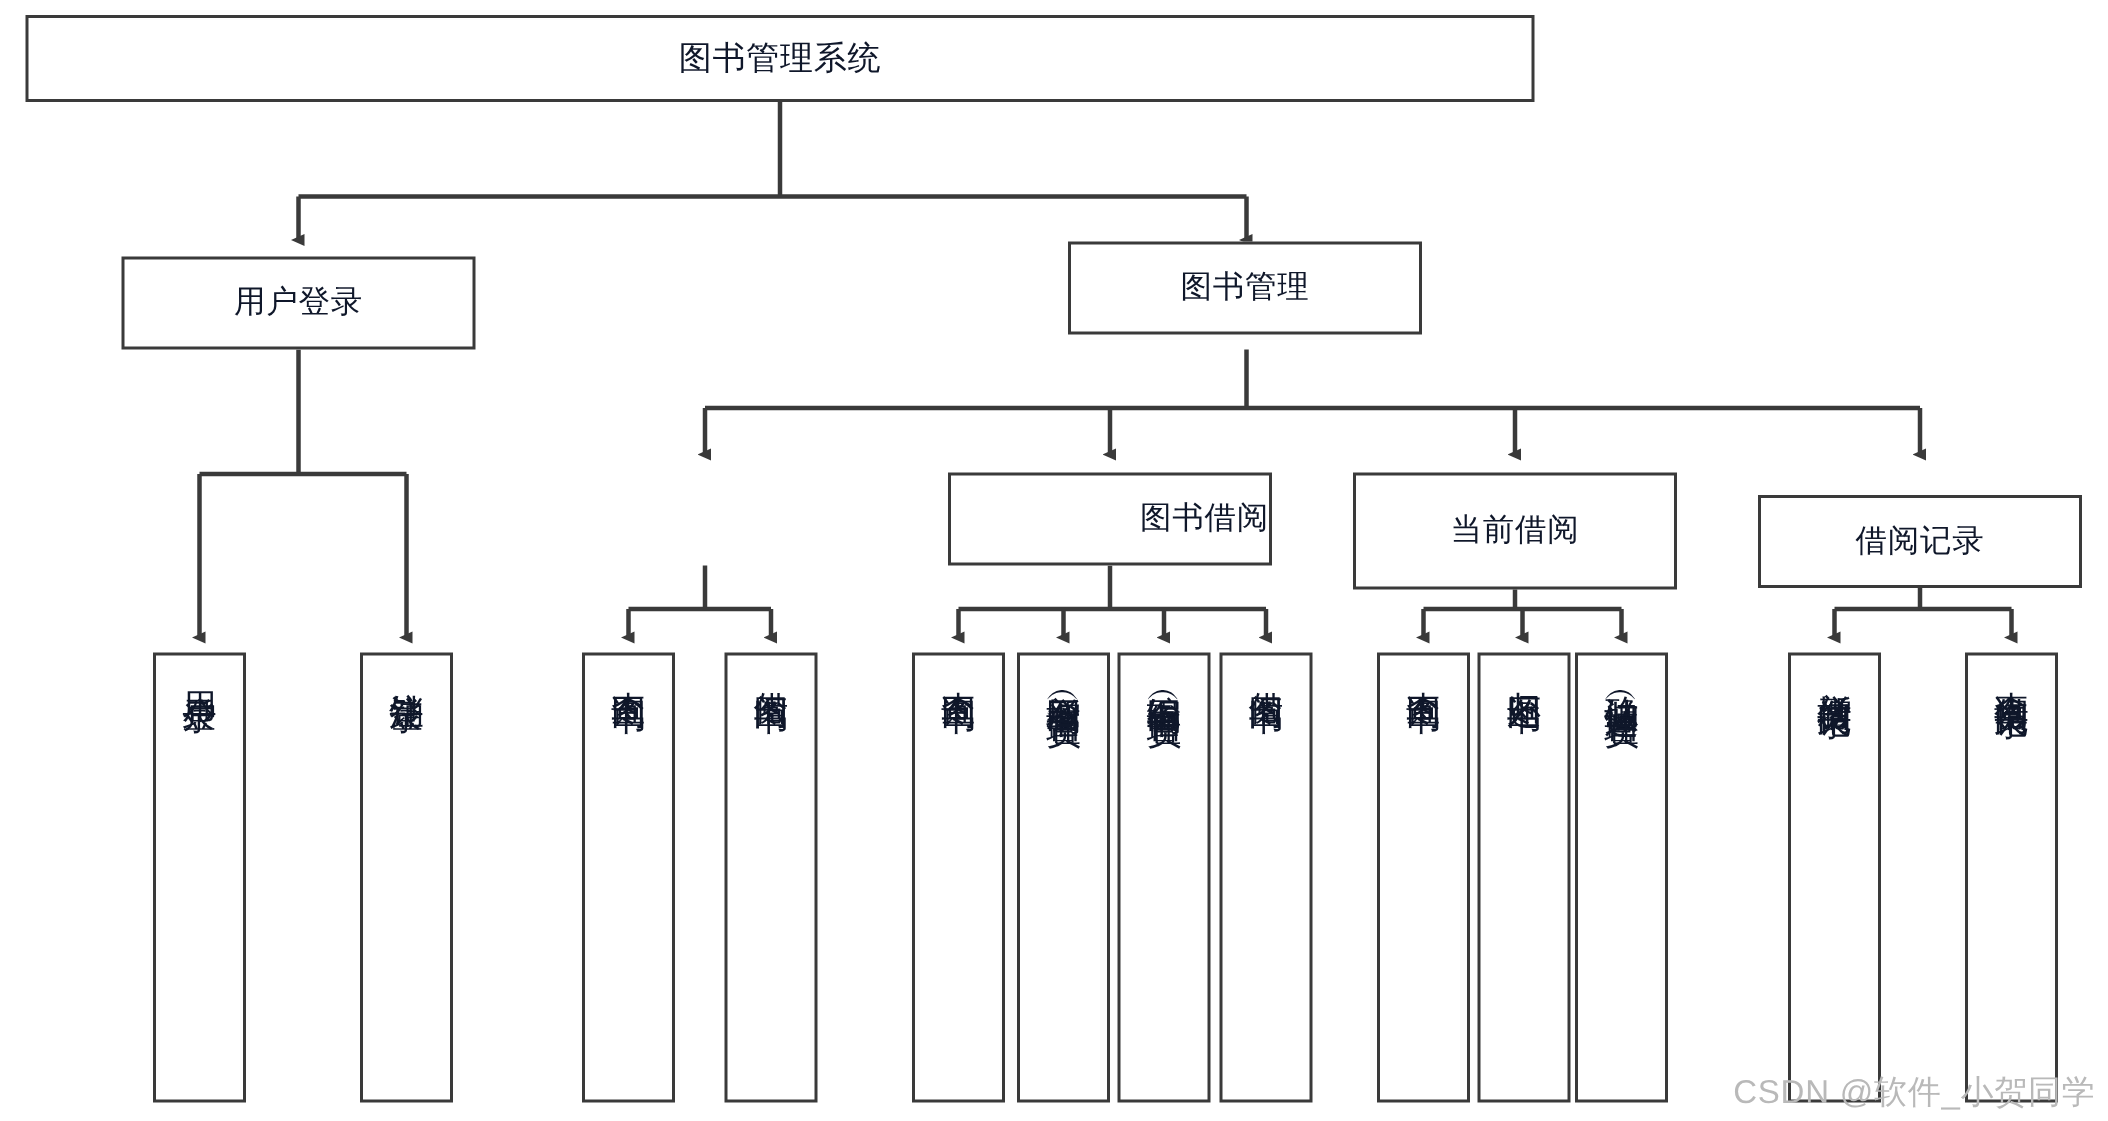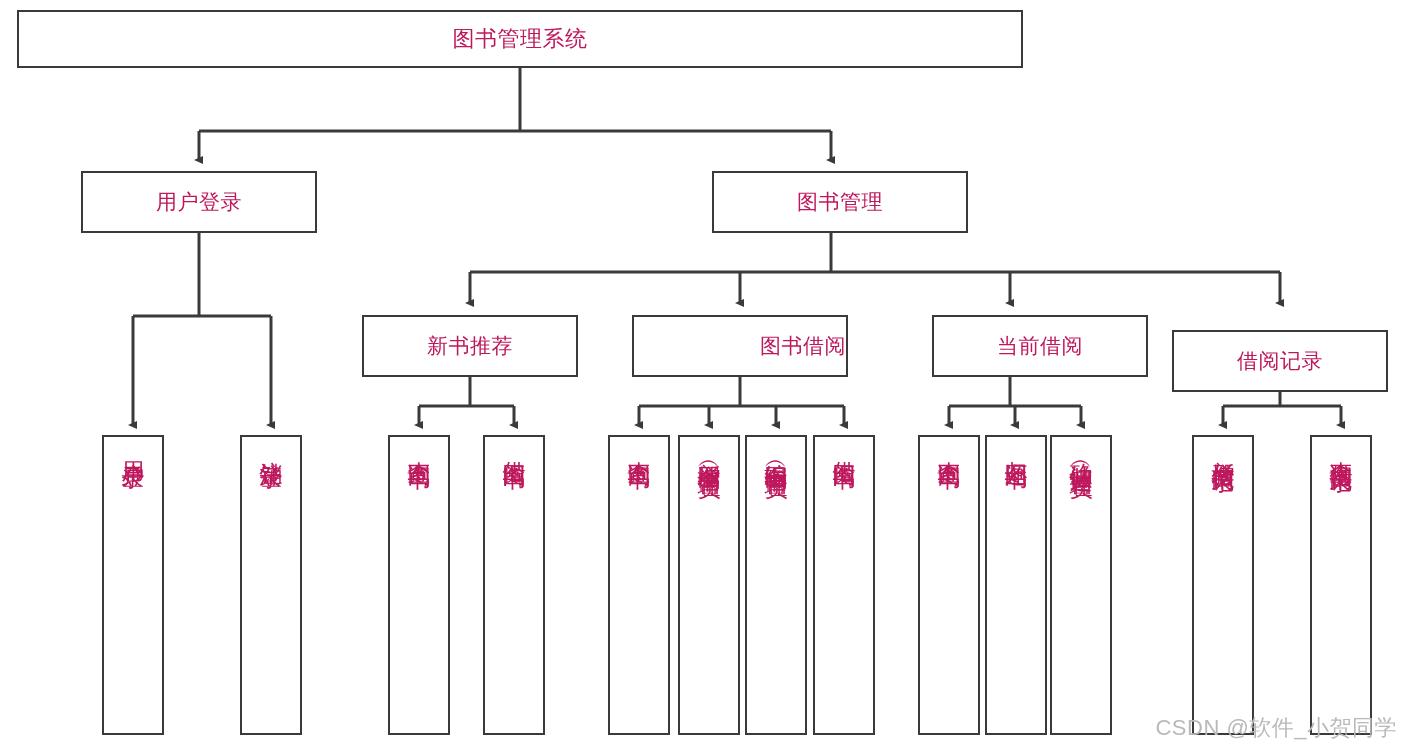--- a/index.html
+++ b/index.html
@@ -28,21 +28,21 @@
     pointer-events: none;
   }
   .node {
     position: absolute;
     box-sizing: border-box;
     background: #ffffff;
     border: 2px solid #3a3a3a;
     display: flex;
     align-items: center;
     justify-content: center;
-    color: #be185d;
+    color: #0f172a;
   }
   .node .label {
     display: block;
     text-align: center;
     line-height: 1.25;
     white-space: nowrap;
   }
   .node.horizontal .label {
     font-size: 21px;
     letter-spacing: 0.5px;
@@ -132,31 +132,28 @@
     </g>
   </svg>
 
   <div class="node root horizontal" style="left:17px; top:10px; width:1006px; height:58px;">
     <span class="label">图书管理系统</span>
   </div>
 
   <div class="node horizontal" style="left:81px; top:171px; width:236px; height:62px;">
     <span class="label">用户登录</span>
   </div>
-  <div class="node horizontal" style="left:712px; top:171px; width:256px; height:62px;">
+  <div class="node horizontal" style="left:712px; top:161px; width:236px; height:62px;">
     <span class="label">图书管理</span>
   </div>
 
-  <div class="node horizontal" style="left:362px; top:315px; width:216px; height:62px;">
-    <span class="label">新书推荐</span>
-  </div>
   <div class="node horizontal" style="left:632px; top:315px; width:216px; height:62px;justify-content:flex-end;">
     <span class="label">图书借阅</span>
   </div>
-  <div class="node horizontal" style="left:932px; top:315px; width:216px; height:62px;">
+  <div class="node horizontal" style="left:902px; top:315px; width:216px; height:78px;">
     <span class="label">当前借阅</span>
   </div>
   <div class="node horizontal" style="left:1172px; top:330px; width:216px; height:62px;">
     <span class="label">借阅记录</span>
   </div>
 
   <div class="node vertical" style="left:102px; top:435px; width:62px; height:300px;">
     <span class="label">用户登录</span>
   </div>
   <div class="node vertical" style="left:240px; top:435px; width:62px; height:300px;">

